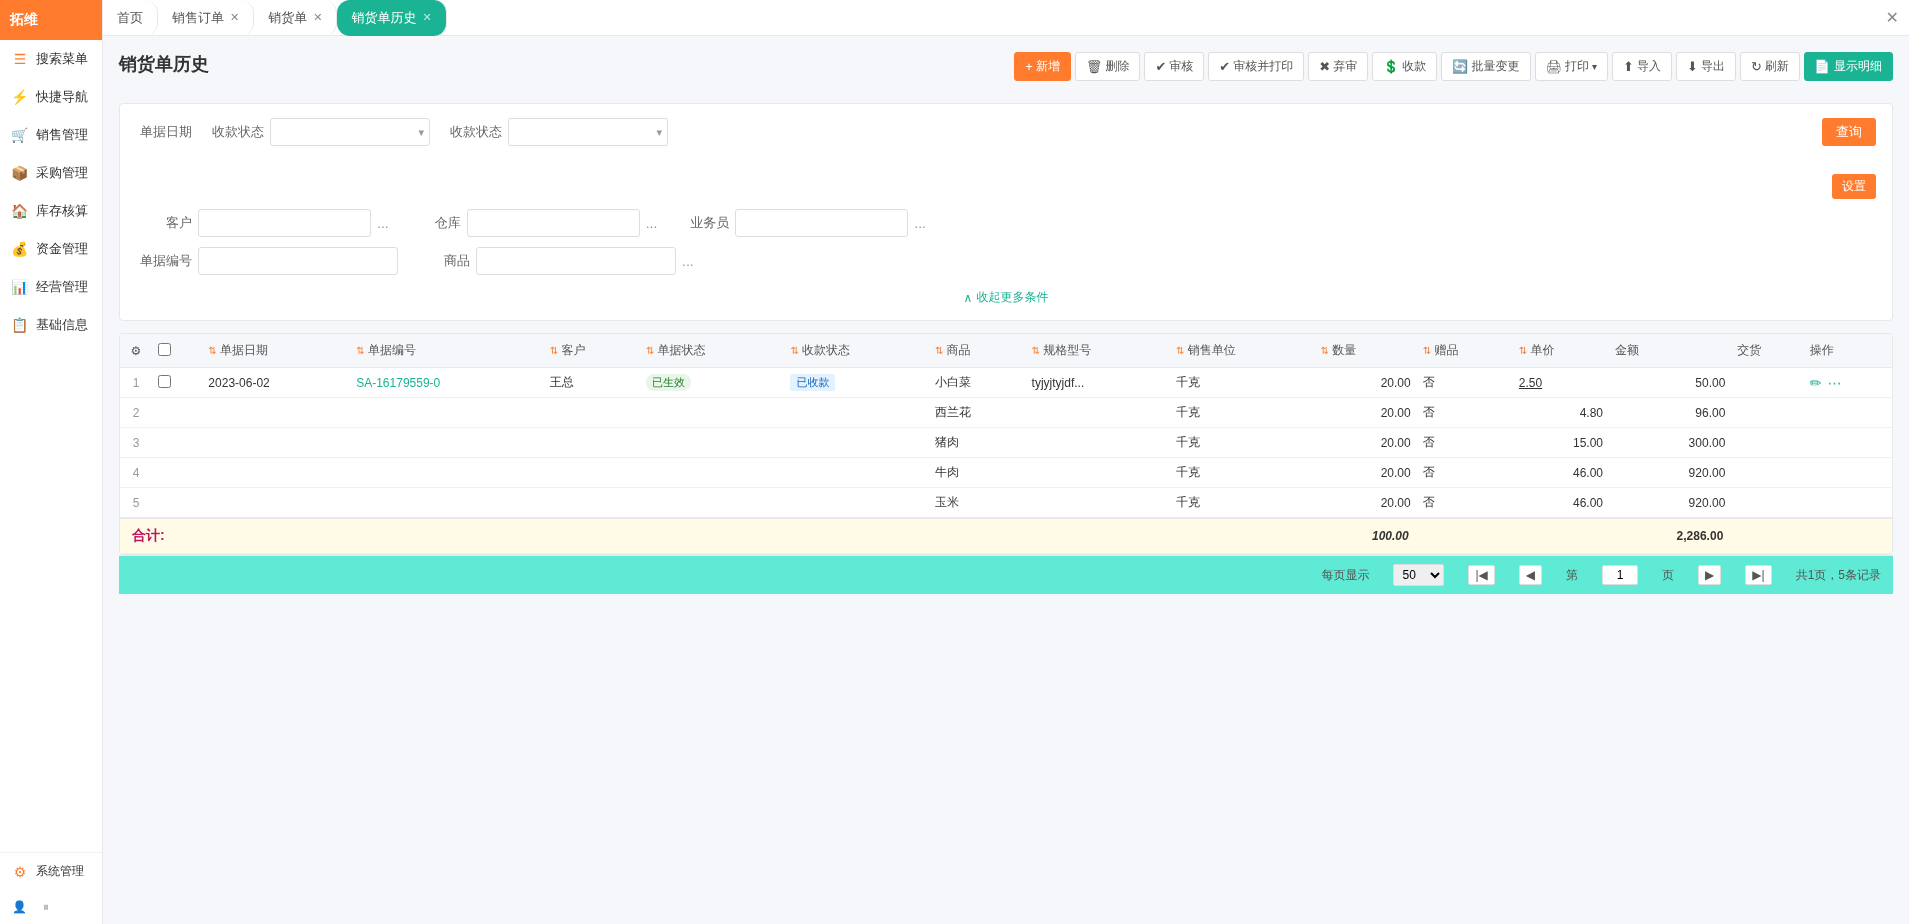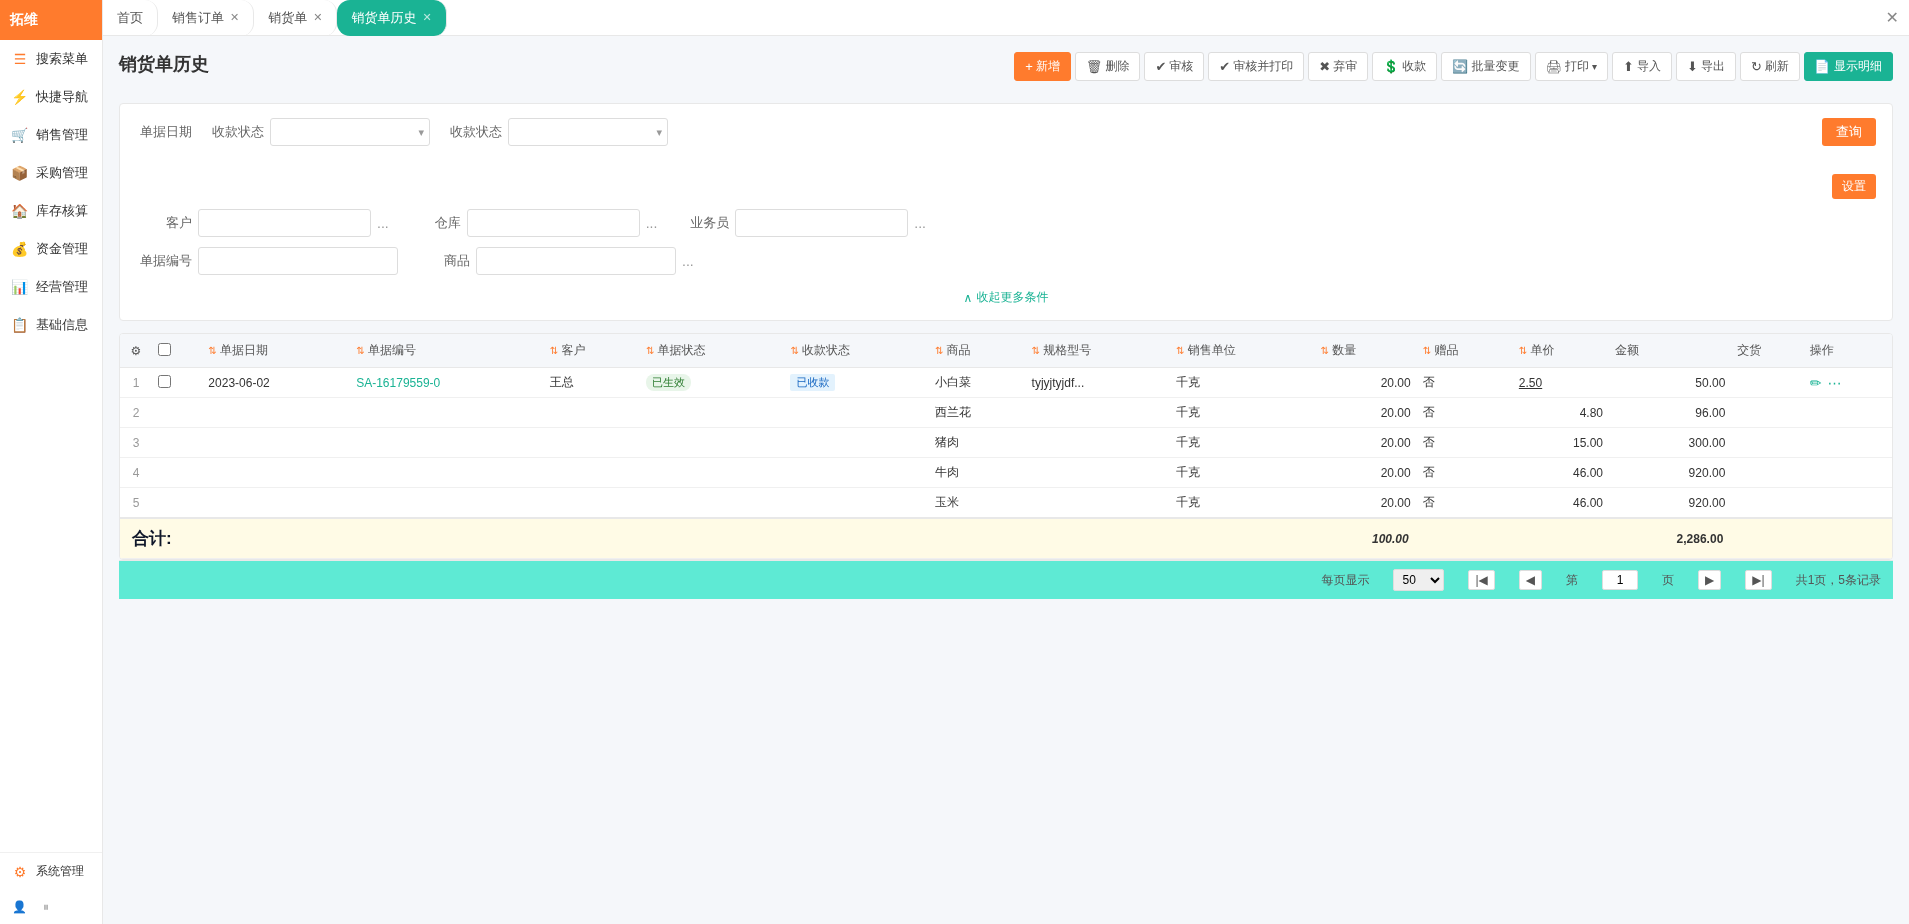--- a/index.html
+++ b/index.html
@@ -64,21 +64,21 @@
     .status-badge { display: inline-block; padding: 1px 6px; border-radius: 2px; font-size: 11px; }
     .status-active { background: #e8f5e9; color: #2e7d32; border-radius: 8px; }
     .status-paid { background: #e3f2fd; color: #1565c0; }
     .table-row-num { color: #999; text-align: center; }
     .action-icons { display: flex; gap: 6px; }
     .action-icon { cursor: pointer; color: #1ab394; font-size: 14px; }
 
     
     .table-footer { background: #fffbe6; border-top: 2px solid #e8e8e8; }
     .table-footer td { font-weight: bold; color: #333; }
-    .total-label { color: #0f172a; font-size: 17px; }
+    .total-label { color: #be185d; font-size: 14px; }
 
     
     .pagination { display: flex; align-items: center; justify-content: flex-end; gap: 24px; padding: 8px 12px; background: #5eead4; border-top: 1px solid #e8e8e8; font-size: 12px; color: #555; }
     .page-btn { padding: 2px 6px; border: 1px solid #ddd; border-radius: 2px; cursor: pointer; background: #fff; color: #555; font-size: 12px; }
     .page-input { width: 36px; border: 1px solid #ddd; border-radius: 2px; text-align: center; padding: 2px; font-size: 12px; }
     .per-page-select { border: 1px solid #ddd; border-radius: 2px; padding: 2px 4px; font-size: 12px; }
 
     
     .settings-btn { background: #ff7b2d; color: #fff; border: none; border-radius: 3px; padding: 4px 10px; font-size: 12px; cursor: pointer; margin-top: 24px; }
     .query-btn { background: #ff7b2d; color: #fff; border: none; border-radius: 3px; padding: 5px 14px; font-size: 13px; cursor: pointer; }

